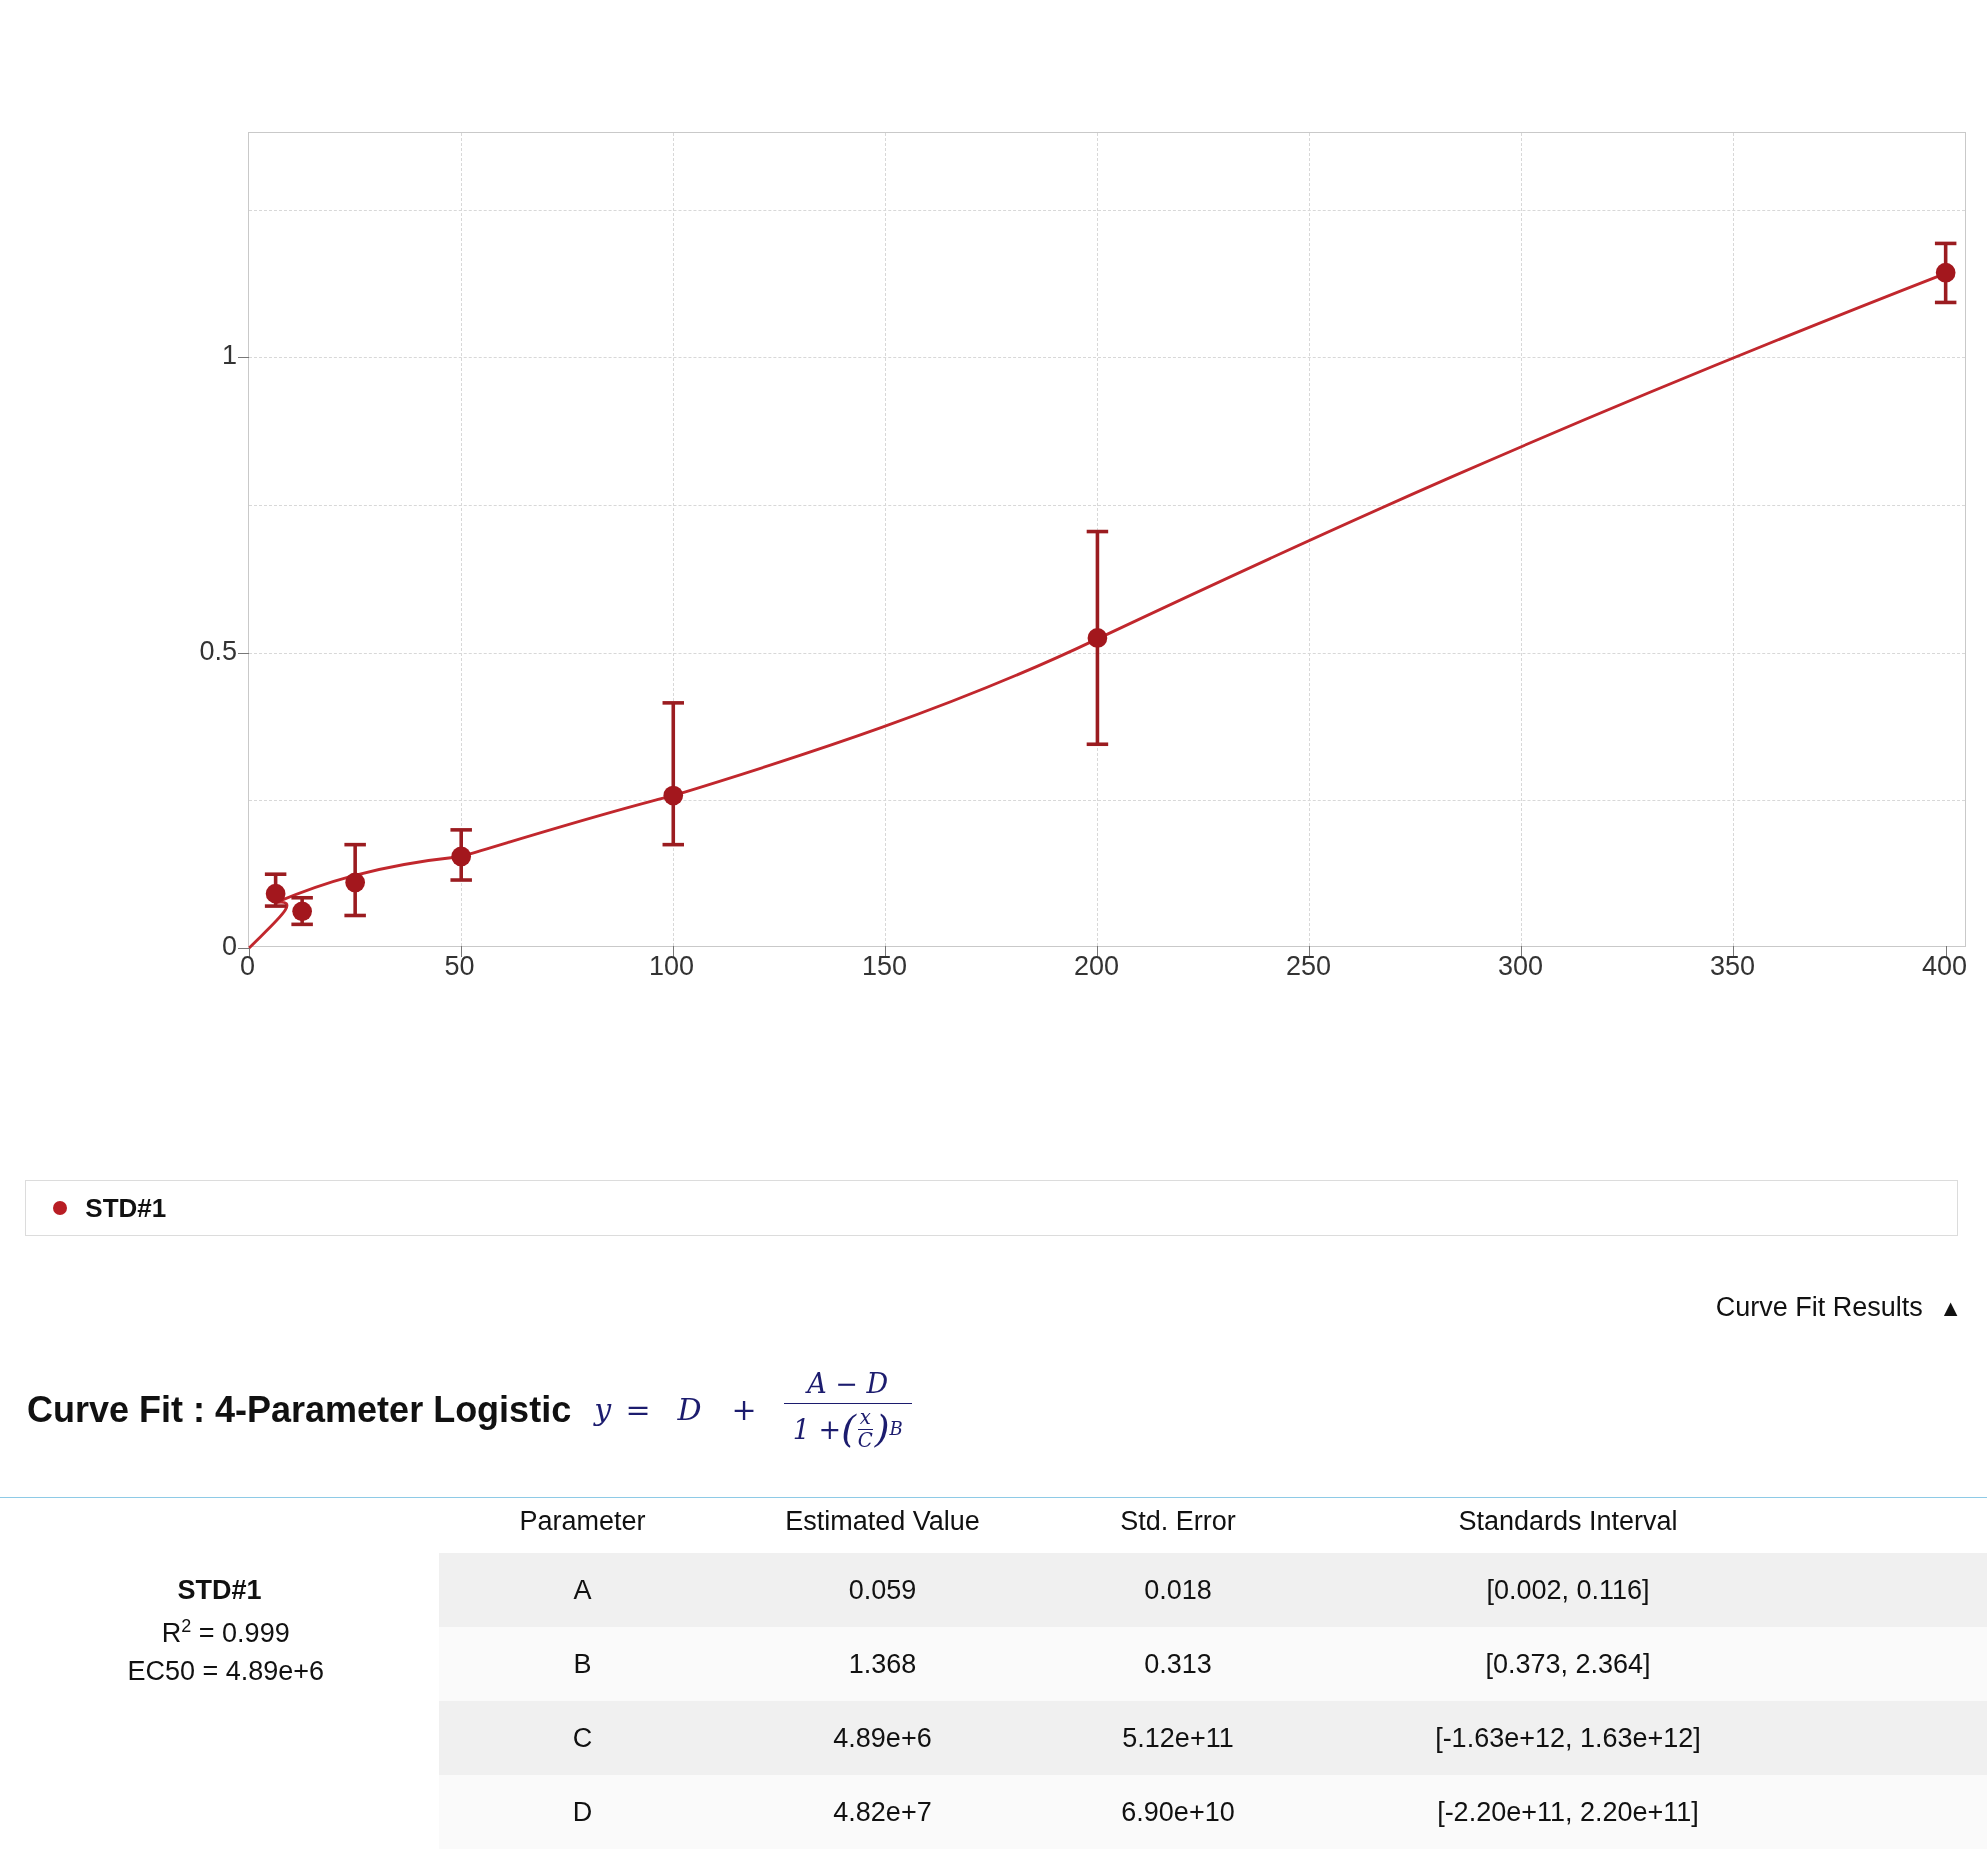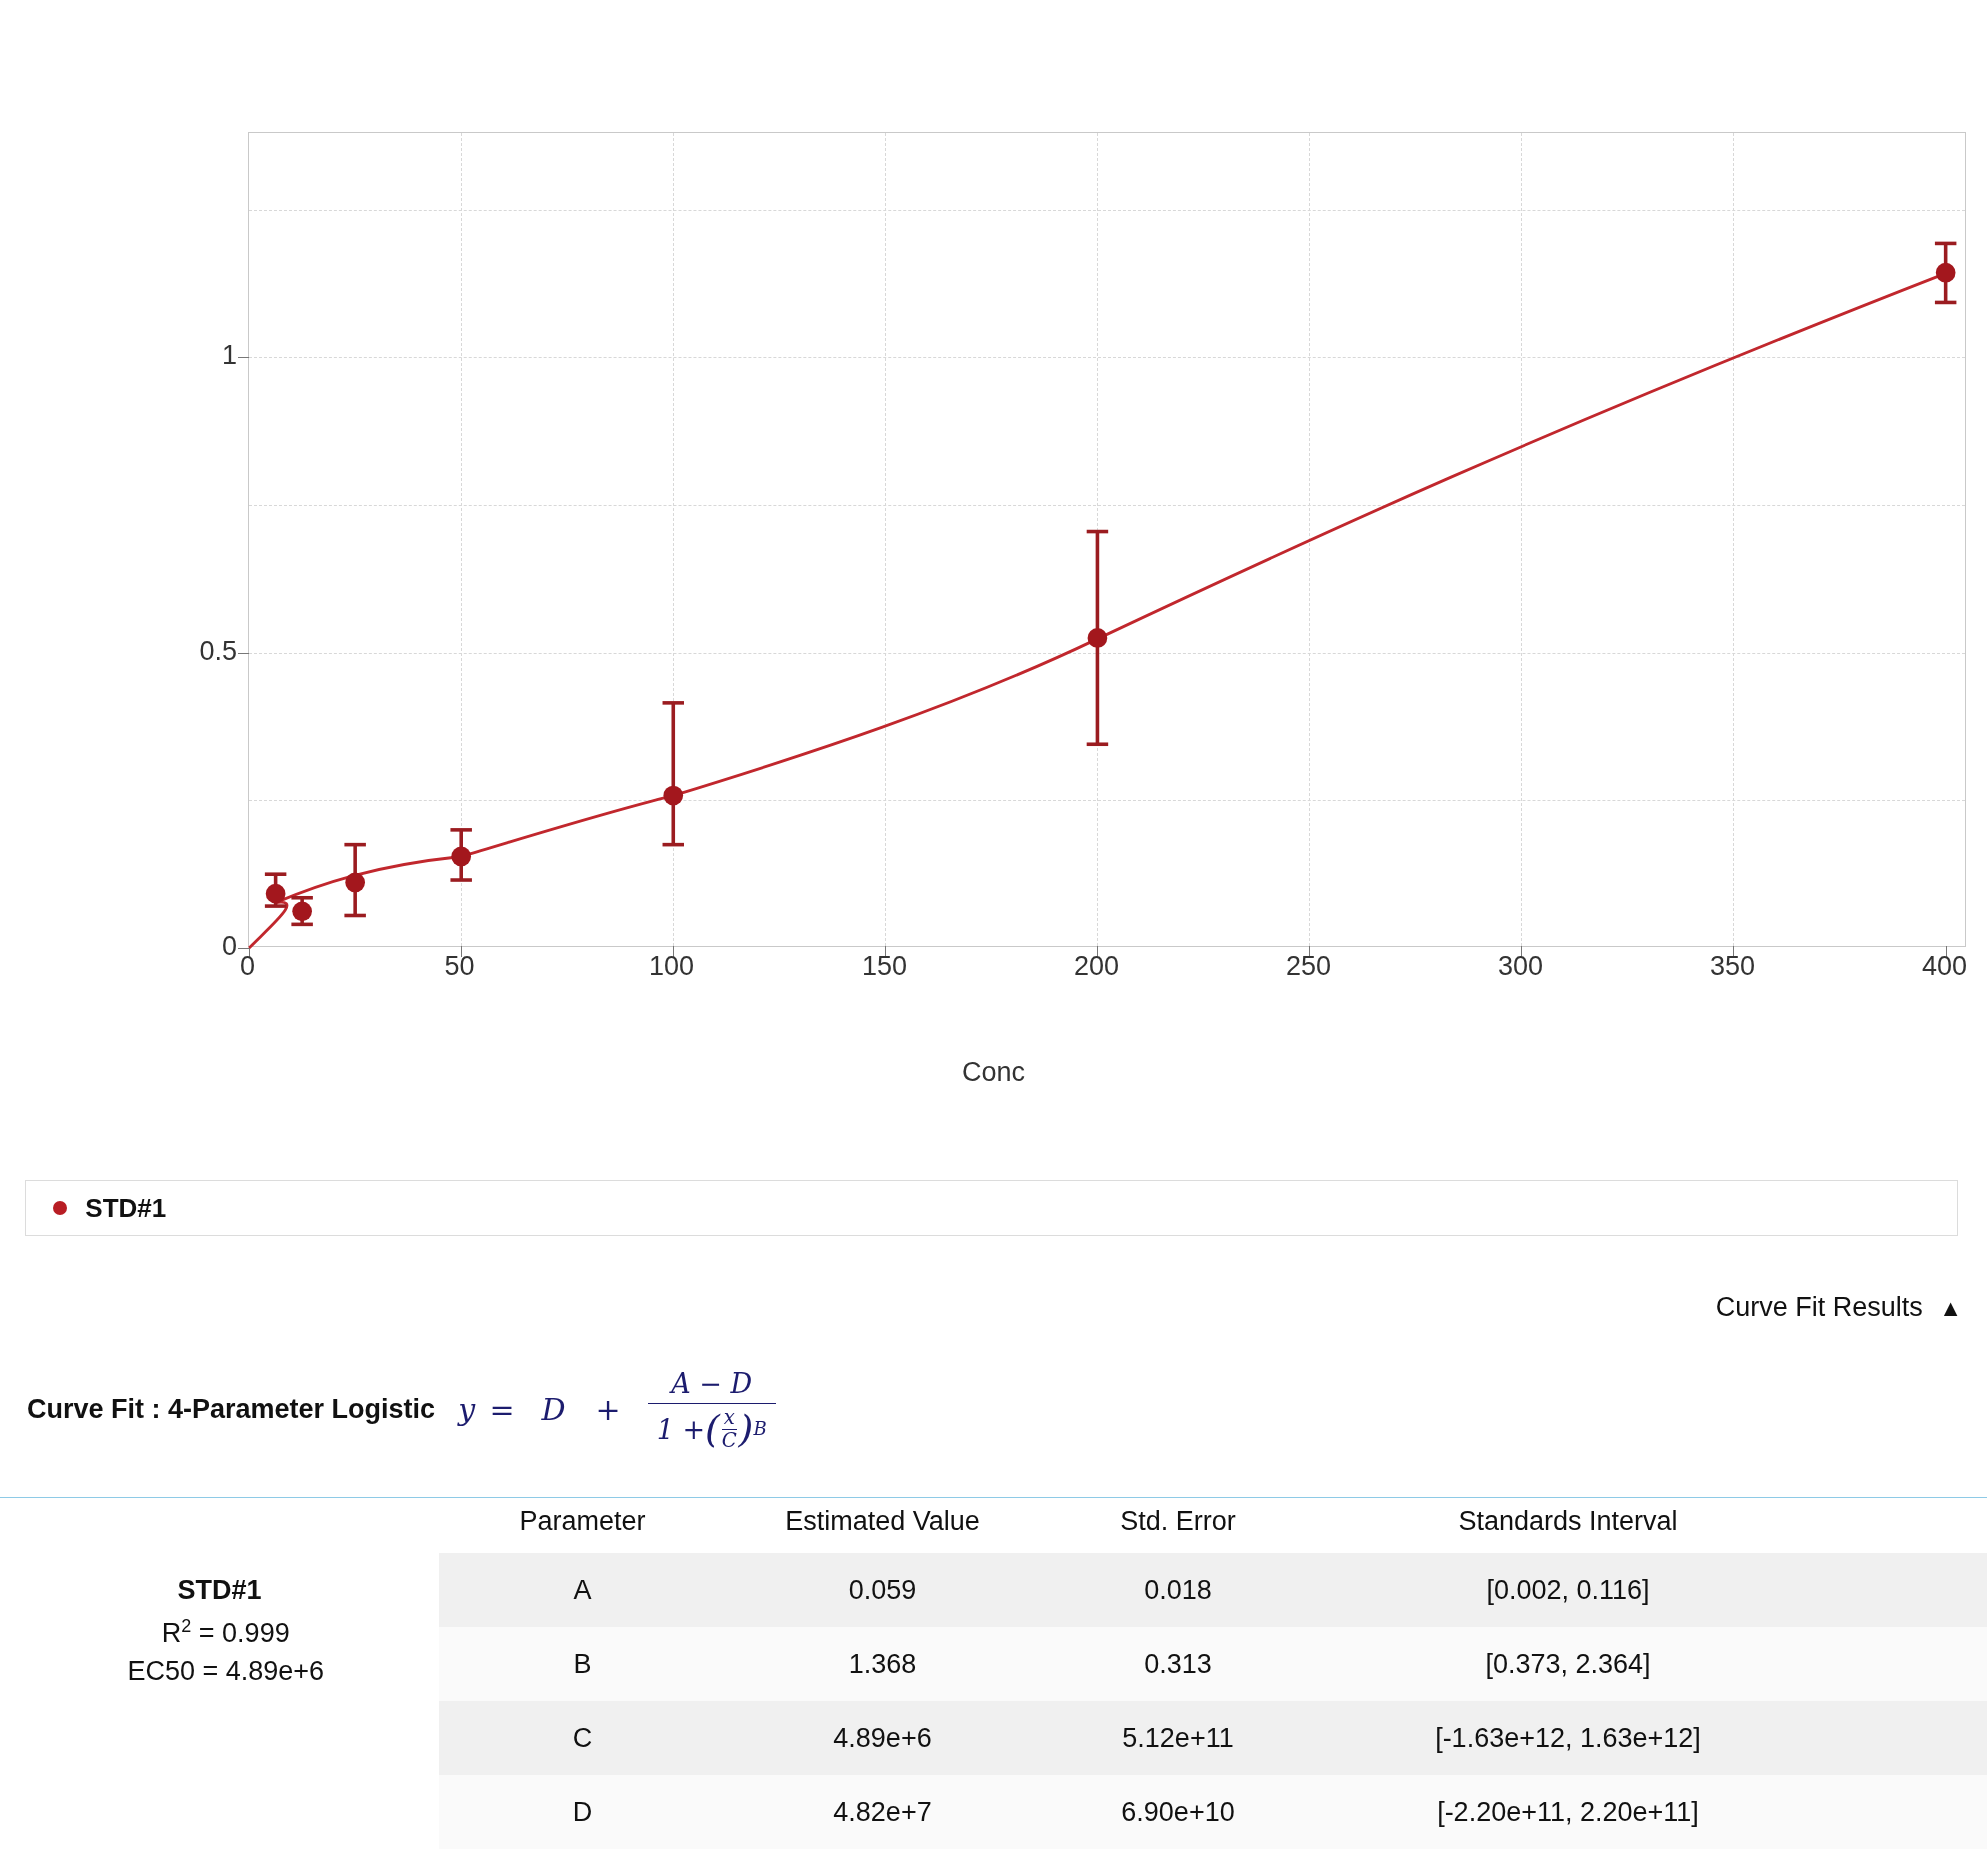--- a/index.html
+++ b/index.html
@@ -151,21 +151,21 @@
 
   
   .fit-row {
     position: absolute;
     left: 27px;
     top: 1368px;
     display: flex;
     align-items: center;
   }
   .fit-label {
-    font-size: 27px;
+    font-size: 36px;
     font-weight: bold;
     color: #111;
     margin-right: 23px;
   }
   .eq {
     font-family: "DejaVu Serif", serif;
     font-style: italic;
     color: #1c1c6e;
     font-size: 30px;
     display: flex;
@@ -363,21 +363,20 @@
   <div class="xtick-wrap" style="left:194px">0</div>
   <div class="xtick-wrap" style="left:406px">50</div>
   <div class="xtick-wrap" style="left:618px">100</div>
   <div class="xtick-wrap" style="left:831px">150</div>
   <div class="xtick-wrap" style="left:1043px">200</div>
   <div class="xtick-wrap" style="left:1255px">250</div>
   <div class="xtick-wrap" style="left:1467px">300</div>
   <div class="xtick-wrap" style="left:1679px">350</div>
   <div class="xtick-wrap" style="left:1891px">400</div>
 
-  <div class="axis-x-label">Conc</div>
 
   <div class="legend-box">
     <span class="legend-dot"></span>
     <span class="legend-name">STD#1</span>
   </div>
 
   <div class="curve-fit-results">
     <span>Curve Fit Results</span>
     <span class="caret-up">▲</span>
   </div>

